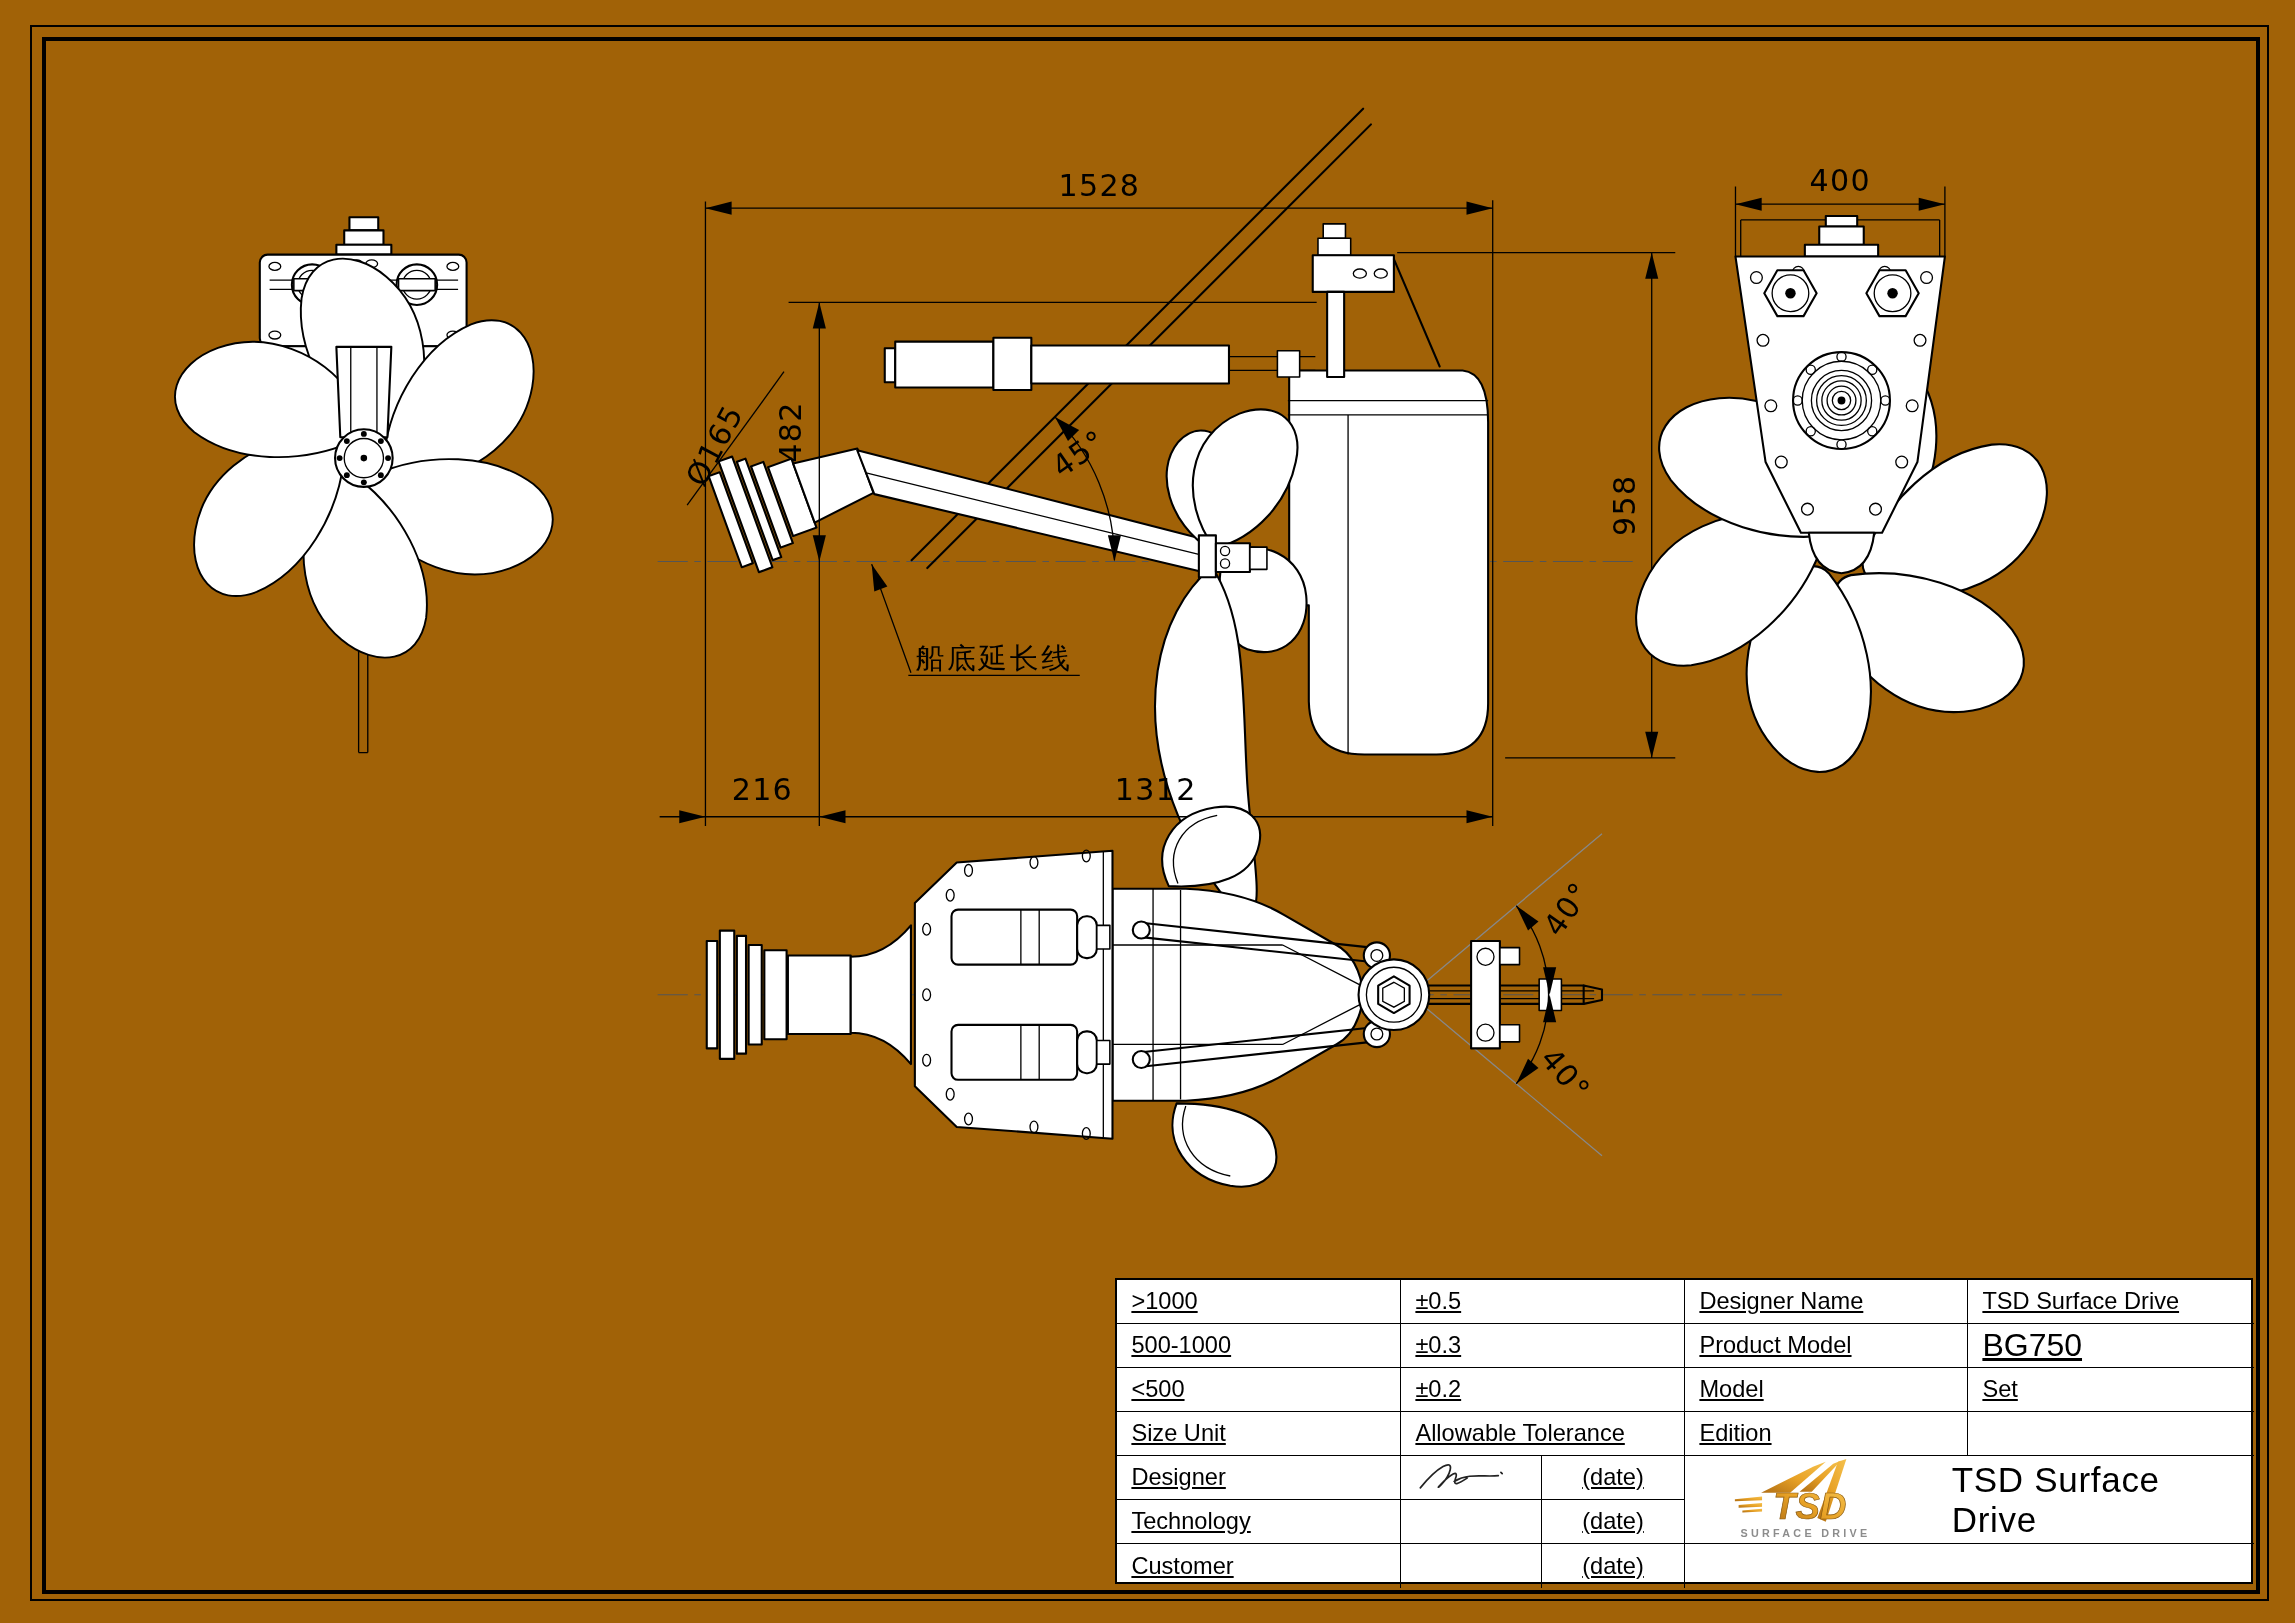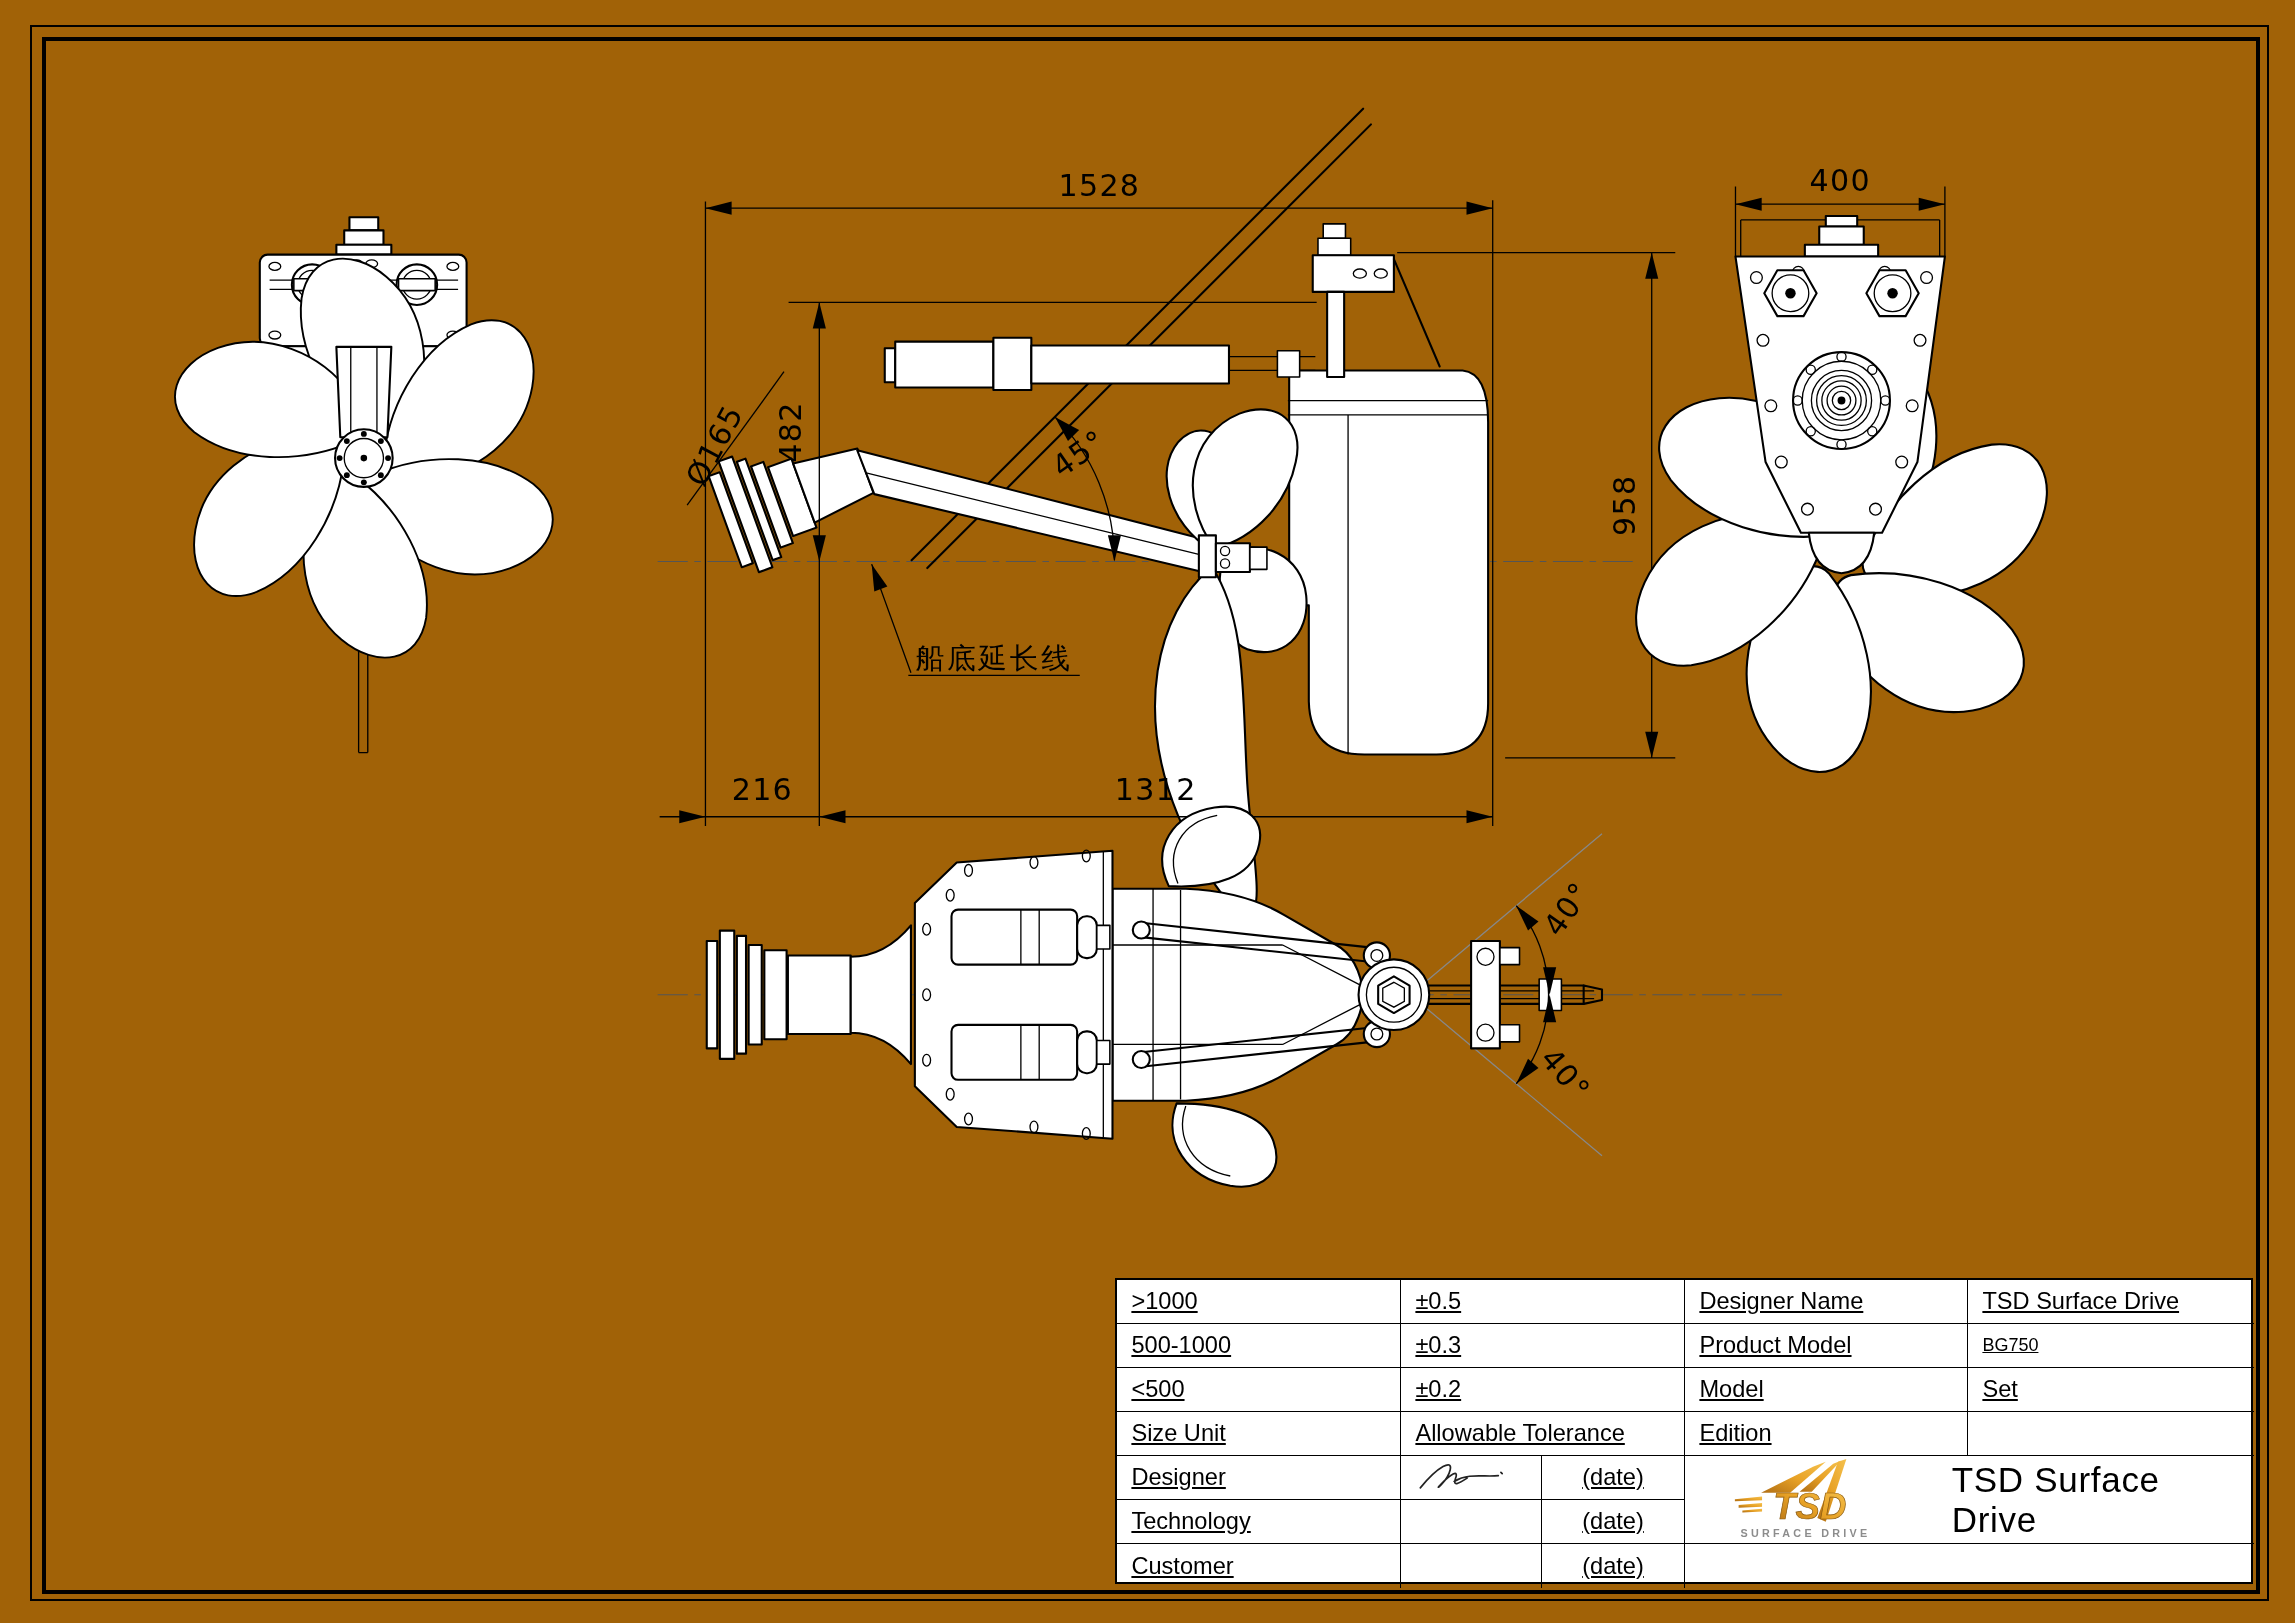--- a/index.html
+++ b/index.html
@@ -21,21 +21,21 @@
   text.cjk{font-family:"DejaVu Sans",sans-serif;font-size:44px;fill:#000;text-anchor:middle;letter-spacing:4px;}
 
   
   #titleblock{position:absolute;left:1115px;top:1278px;width:1138px;height:306px;
     display:grid;grid-template-columns:284px 141px 143px 283px 286px;
     grid-template-rows:repeat(7,44px);border:2px solid #000;box-sizing:border-box;background:#fff;}
   .cell{border-right:1.3px solid #000;border-bottom:1.3px solid #000;display:flex;align-items:center;
         font-size:23.6px;padding-left:14.4px;box-sizing:border-box;overflow:hidden;white-space:nowrap;text-decoration:underline;}
   .cell.center{justify-content:center;padding-left:0;}
   .cell.nopad{padding-left:0;}
-  .model{font-size:18px;}
+  .model{font-size:32px;}
   #logo-cell{border-right:none;display:flex;align-items:center;justify-content:flex-start;
              padding-left:23.6px;box-sizing:border-box;border-bottom:1.3px solid #000;gap:26px;}
   #brand-title{font-size:35px;margin-left:22px;letter-spacing:0.7px;}
   #company-cell{border-right:none;border-bottom:none;font-size:26px;}
 </style>
 </head>
 <body>
 
 <div id="sheet">
   <div id="frame-outer"></div>

